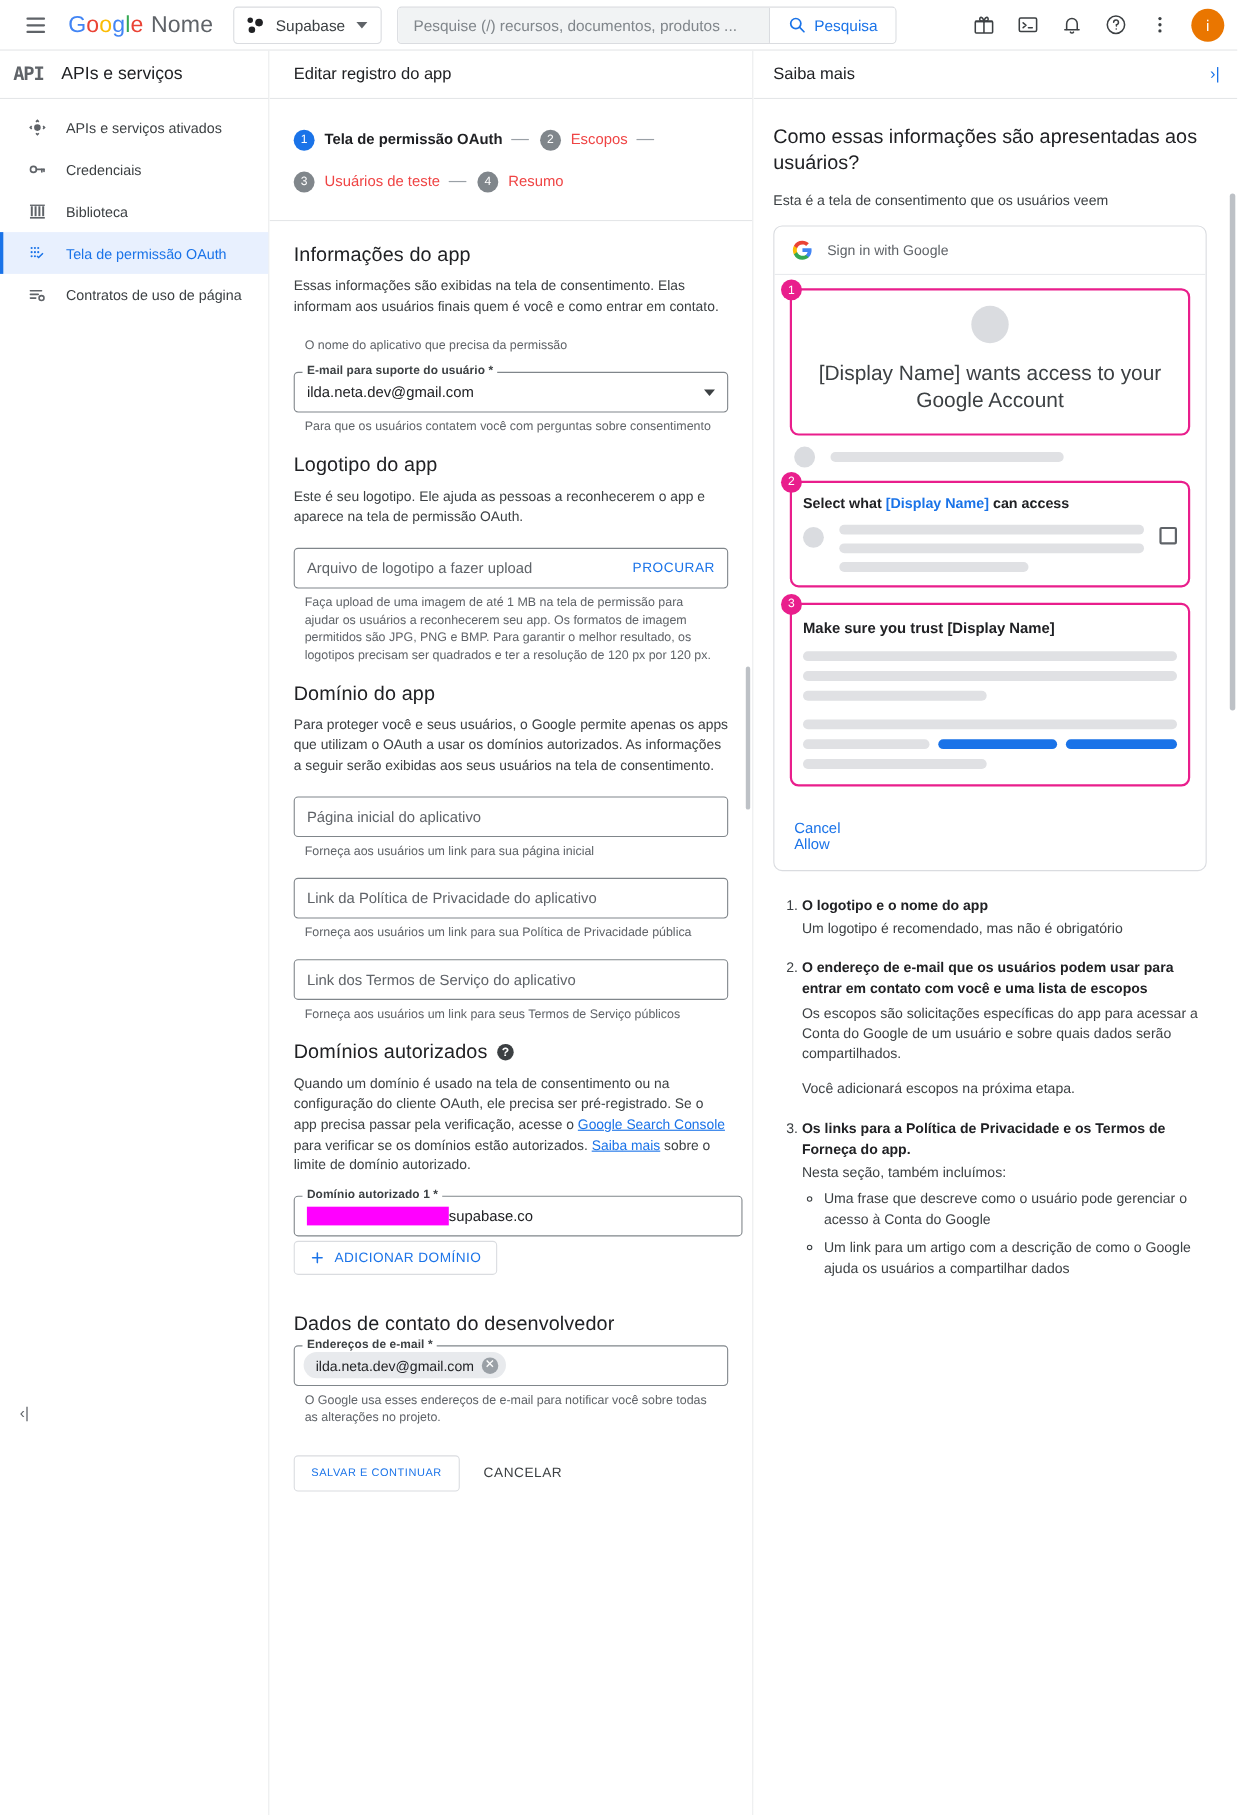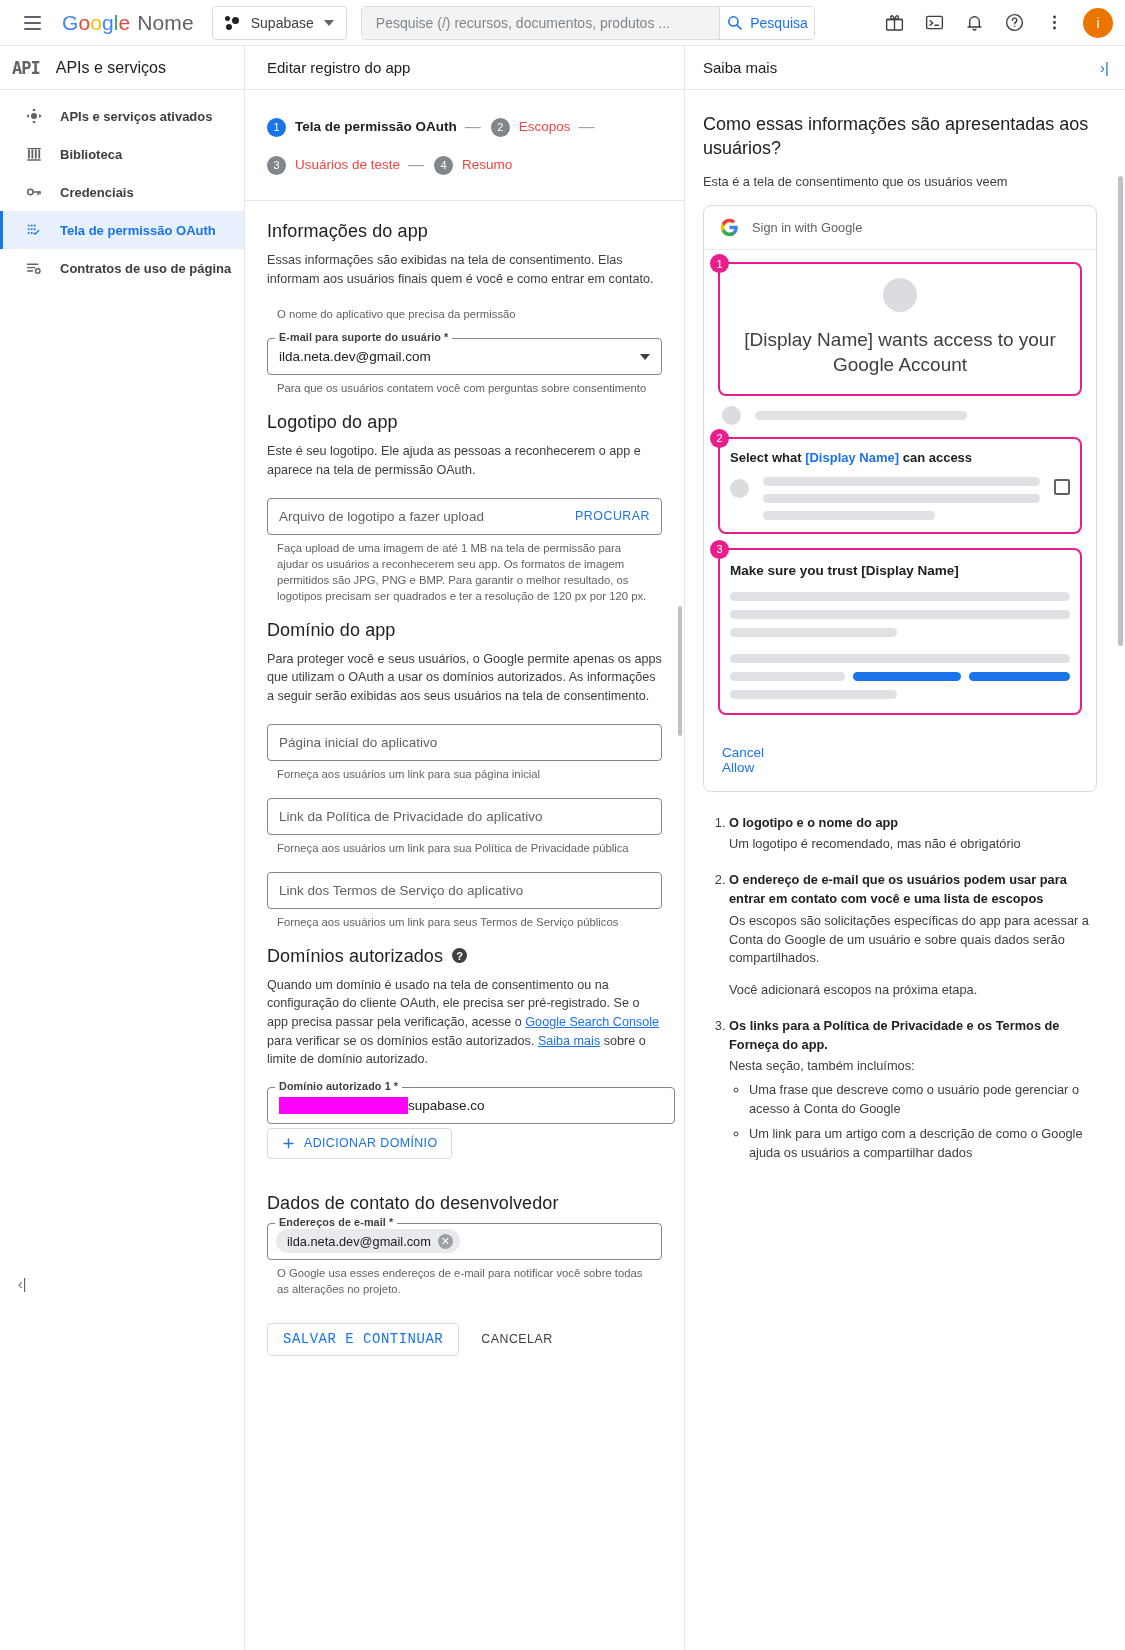--- a/index.html
+++ b/index.html
@@ -44,42 +44,42 @@
   .search-wrap {
     flex: 1; max-width: 454px; height: 34px; margin-left: 14px;
     display: flex; align-items: stretch; border: 1px solid #dadce0; border-radius: 4px; overflow: hidden;
   }
   .search-input {
     flex: 1; border: 0; outline: none; background: #f1f3f4; padding: 0 14px;
     font-size: 14px; color: #1d4ed8; font-family: inherit;
   }
   .search-input::placeholder { color: #80868b; }
   .search-btn {
-    display: flex; align-items: center; gap: 7px; padding: 0 6px; background: #fff;
+    display: flex; align-items: center; gap: 7px; padding: 0 16px; background: #fff;
     border: 0; border-left: 1px solid #dadce0; cursor: pointer;
     color: #1a73e8; font-size: 14px; font-weight: 500; font-family: inherit; white-space: nowrap;
   }
   .topbar-icons { margin-left: auto; display: flex; align-items: center; gap: 2px; }
   .ticon { width: 38px; height: 38px; display: flex; align-items: center; justify-content: center;
     cursor: pointer; border-radius: 50%; color: #3c4043; }
   .avatar { width: 30px; height: 30px; border-radius: 50%; background: #ea7600; color: #fff;
     display: flex; align-items: center; justify-content: center; font-size: 14px; margin-left: 8px;
     cursor: pointer; }
 
   
   .cols { display: flex; height: 1604px; }
   .sidebar { width: 245px; flex: 0 0 245px; border-right: 1px solid #e4e6e8; position: relative; background:#fff; }
   .side-head { height: 44px; display: flex; align-items: center; gap: 16px; padding: 0 16px 0 12px;
     border-bottom: 1px solid #e4e6e8; }
   .api-logo { font-family: "DejaVu Sans Mono", monospace; font-weight: 700; font-size: 17px;
     letter-spacing: -1px; color: #5f6368; }
   .side-title { font-size: 16px; color: #202124; }
   .side-list { padding-top: 7px; }
   .side-item { display: flex; align-items: center; gap: 17px; height: 38px; padding-left: 24px;
-    font-size: 13px; color: #3c4043; cursor: pointer; position: relative; font-weight: bold; }
+    font-size: 13px; color: #3c4043; cursor: pointer; position: relative; }
   .side-item.active { background: #e8f0fe; color: #1a73e8; }
   .side-item.active::before { content: ""; position: absolute; left: 0; top: 0; bottom: 0;
     width: 3px; background: #1a73e8; }
   .side-ico { width: 19px; height: 19px; flex: 0 0 19px; display: flex; align-items: center;
     justify-content: center; color: #5f6368; }
   .side-item.active .side-ico { color: #1a73e8; }
   .side-collapse { position: absolute; left: 18px; bottom: 358px; color: #5f6368; cursor: pointer;
     font-size: 14px; }
 
   
@@ -123,23 +123,23 @@
   .chip-x { width: 15px; height: 15px; border-radius: 50%; background: #9aa0a6; color: #fff;
     font-size: 11px; display: flex; align-items: center; justify-content: center; cursor: pointer; line-height:1;}
   .addbtn { display: inline-flex; align-items: center; gap: 9px; border: 1px solid #dadce0;
     border-radius: 4px; height: 31px; padding: 0 14px; color: #1a73e8; font-size: 12.4px;
     font-weight: 500; cursor: pointer; background: #fff; letter-spacing: .4px; margin-top: 4px; }
   .inline-link { color: #1a73e8; text-decoration: underline; }
   .helpq { display: inline-flex; width: 15px; height: 15px; border-radius: 50%; background: #3c4043;
     color: #fff; font-size: 11px; align-items: center; justify-content: center; margin-left: 9px;
     vertical-align: 2px; cursor: pointer; font-weight: 700; }
   .actions { display: flex; align-items: center; gap: 14px; margin-top: 26px; }
-  .btn-primary { border: 1px solid #dadce0; background: #fff; color: #1a73e8; font-size: 14px;
+  .btn-primary { border: 1px solid #dadce0; background: #fff; color: #1a73e8; font-size: 10px;
     font-weight: 500; letter-spacing: .5px; height: 33px; padding: 0 15px; border-radius: 4px;
-    cursor: pointer; font-family: Liberation Mono, monospace; }
+    cursor: pointer; font-family: Liberation Sans, sans-serif; }
   .btn-flat { background: transparent; border: 0; color: #3c4043; font-size: 12.4px; font-weight: 500;
     letter-spacing: .5px; cursor: pointer; padding: 0 8px; font-family: inherit; }
   .mid-scroll { position: absolute; right: 2px; top: 560px; width: 4px; height: 130px;
     background: #bdc1c6; border-radius: 2px; }
 
   
   .right { flex: 1; position: relative; background: #fff; overflow: hidden; }
   .right-head { height: 44px; display: flex; align-items: center; padding: 0 16px 0 18px;
     border-bottom: 1px solid #e4e6e8; }
   .right-head .t { font-size: 15px; color: #202124; }
@@ -286,42 +286,42 @@
           <span class="side-ico">
             <svg width="18" height="18" viewBox="0 0 24 24" fill="currentColor">
               <path d="M12 2l2.4 2.4-1.4 1.4L12 4.8l-1 1L9.6 4.4 12 2zm10 10l-2.4 2.4-1.4-1.4 1-1-1-1 1.4-1.4L22 12zM2 12l2.4-2.4 1.4 1.4-1 1 1 1-1.4 1.4L2 12zm10 10l-2.4-2.4 1.4-1.4 1 1 1-1 1.4 1.4L12 22zm0-14a4 4 0 1 1 0 8 4 4 0 0 1 0-8z"></path>
             </svg>
           </span>
           <span>APIs e serviços ativados</span>
         </div>
 
         <div class="side-item">
           <span class="side-ico">
+            <svg width="18" height="18" viewBox="0 0 24 24" fill="none" stroke="currentColor" stroke-width="2">
+              <circle cx="7.2" cy="12" r="3.6"></circle>
+                <line x1="10.8" y1="12" x2="20" y2="12" stroke-linecap="round"></line>
+              <line x1="17.4" y1="12" x2="17.4" y2="15.2" stroke-linecap="round"></line>
+              <line x1="20" y1="12" x2="20" y2="14.4" stroke-linecap="round"></line>
+            </svg>
+          </span>
+          <span>Credenciais</span>
+        </div>
+
+        <div class="side-item">
+          <span class="side-ico">
             <svg width="18" height="18" viewBox="0 0 24 24" fill="currentColor">
               <rect x="4" y="6" width="2.4" height="12"></rect>
                 <rect x="8.6" y="6" width="2.4" height="12"></rect>
               <rect x="13.2" y="6" width="2.4" height="12"></rect>
                 <rect x="17.8" y="6" width="2.4" height="12"></rect>
               <rect x="3" y="19" width="18" height="2"></rect>
                 <rect x="3" y="4" width="18" height="1.6"></rect>
             </svg>
           </span>
           <span>Biblioteca</span>
-        </div>
-
-        <div class="side-item">
-          <span class="side-ico">
-            <svg width="18" height="18" viewBox="0 0 24 24" fill="none" stroke="currentColor" stroke-width="2">
-              <circle cx="7.2" cy="12" r="3.6"></circle>
-                <line x1="10.8" y1="12" x2="20" y2="12" stroke-linecap="round"></line>
-              <line x1="17.4" y1="12" x2="17.4" y2="15.2" stroke-linecap="round"></line>
-              <line x1="20" y1="12" x2="20" y2="14.4" stroke-linecap="round"></line>
-            </svg>
-          </span>
-          <span>Credenciais</span>
         </div>
 
         <div class="side-item active">
           <span class="side-ico">
             <svg width="18" height="18" viewBox="0 0 24 24" fill="currentColor">
               <circle cx="5" cy="6" r="1.3"></circle>
                 <circle cx="9" cy="6" r="1.3"></circle>
                 <circle cx="13" cy="6" r="1.3"></circle>
               <circle cx="5" cy="11" r="1.3"></circle>
                 <circle cx="9" cy="11" r="1.3"></circle>

